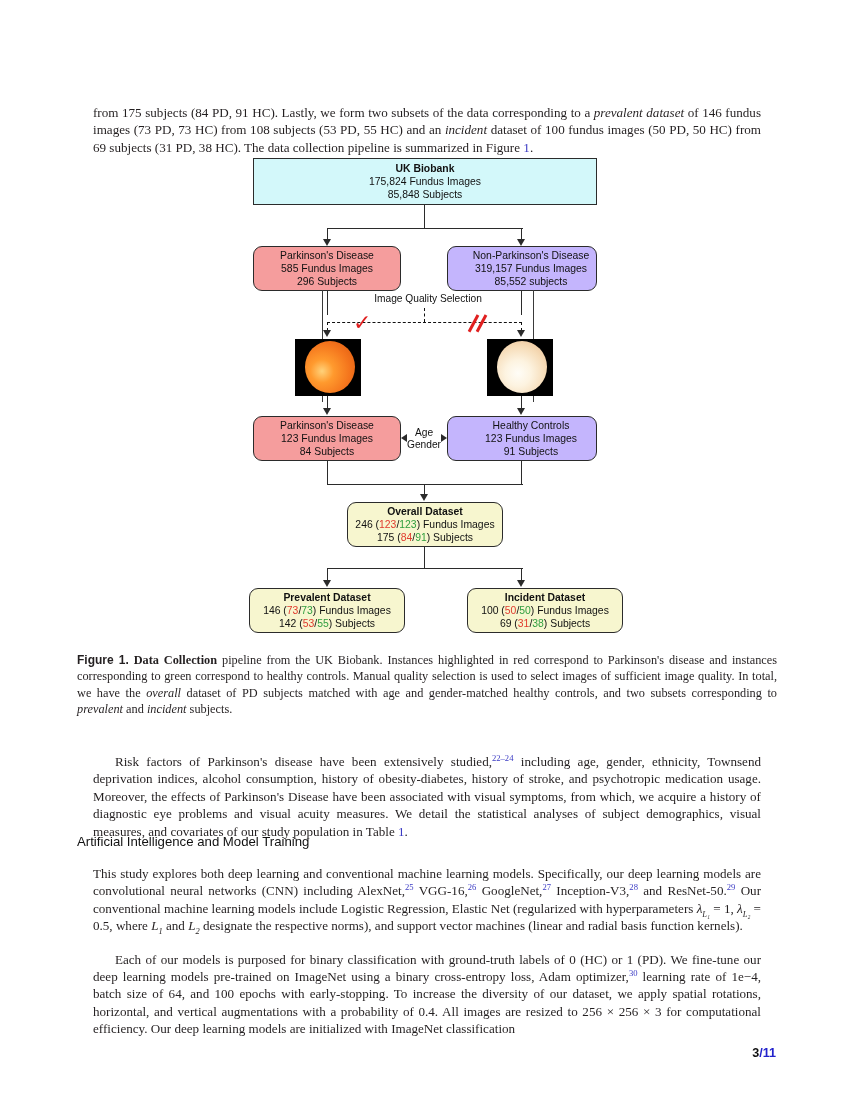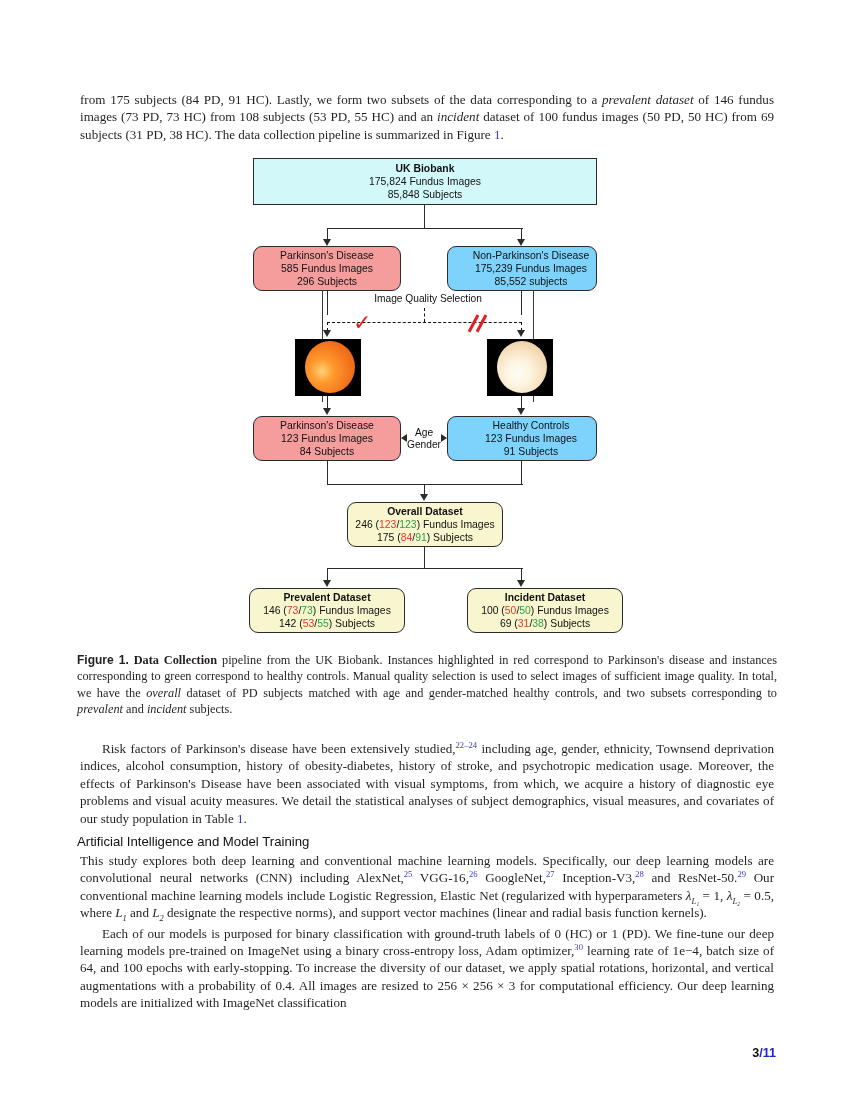--- a/index.html
+++ b/index.html
@@ -20,21 +20,21 @@
     position: absolute;
     left: 77px;
     width: 700px;
   }
 
   p.body {
     font-size: 13.1px;
     line-height: 17.4px;
     text-align: justify;
     text-justify: inter-word;
-    margin: 3px;
+    margin: 16px;
     hyphens: none;
   }
   p.body + p.body { margin-top: 0; }
   .indent { text-indent: 22px; }
   .ital { font-style: italic; }
   sup.ref { font-size: 8.6px; color: #3b3bc4; vertical-align: super; line-height: 0; }
   .lnk { color: #3b3bc4; }
   .mathit { font-family: "Liberation Serif", serif; font-style: italic; }
   sub.m { font-size: 8.4px; vertical-align: sub; line-height: 0; font-style: italic; }
 
@@ -53,21 +53,21 @@
     flex-direction: column;
     justify-content: center;
     align-items: center;
     padding: 2px 4px;
   }
   .fbox .ttl { font-weight: bold; }
   .rounded { border-radius: 9px; }
 
   .cyan  { background: #d3f8fa; }
   .pink  { background: #f59d9d; }
-  .green { background: #7dd3fc; padding-left: 22px; }
+  .green { background: #c4b5fd; padding-left: 22px; }
   .cream { background: #f7f6cf; }
 
   .num-pd { color: #e03b2e; }
   .num-hc { color: #2f9e3f; }
 
   
   .ln { position: absolute; background: #2b2b2b; }
   .vln { width: 1.4px; }
   .hln { height: 1.4px; }
   .arrow-d {
@@ -208,21 +208,21 @@
     <div class="arrow-d" style="left:517px; top:89px;"></div>
 
     <div class="fbox pink rounded" style="left:253px; top:96px; width:148px; height:45px;">
       <div>Parkinson's Disease</div>
       <div>585 Fundus Images</div>
       <div>296 Subjects</div>
     </div>
 
     <div class="fbox green rounded" style="left:447px; top:96px; width:150px; height:45px;">
       <div>Non-Parkinson's Disease</div>
-      <div>175,239 Fundus Images</div>
+      <div>319,157 Fundus Images</div>
       <div>85,552 subjects</div>
     </div>
 
     <div id="qpanel"></div>
     <div id="qlabel">Image Quality Selection</div>
 
     <div class="ln vln" style="left:327px; top:141px; height:24px;"></div>
     <div class="ln vln" style="left:521px; top:141px; height:24px;"></div>
 
     <div class="dash-v" style="left:424px; top:158px; height:14px;"></div>

